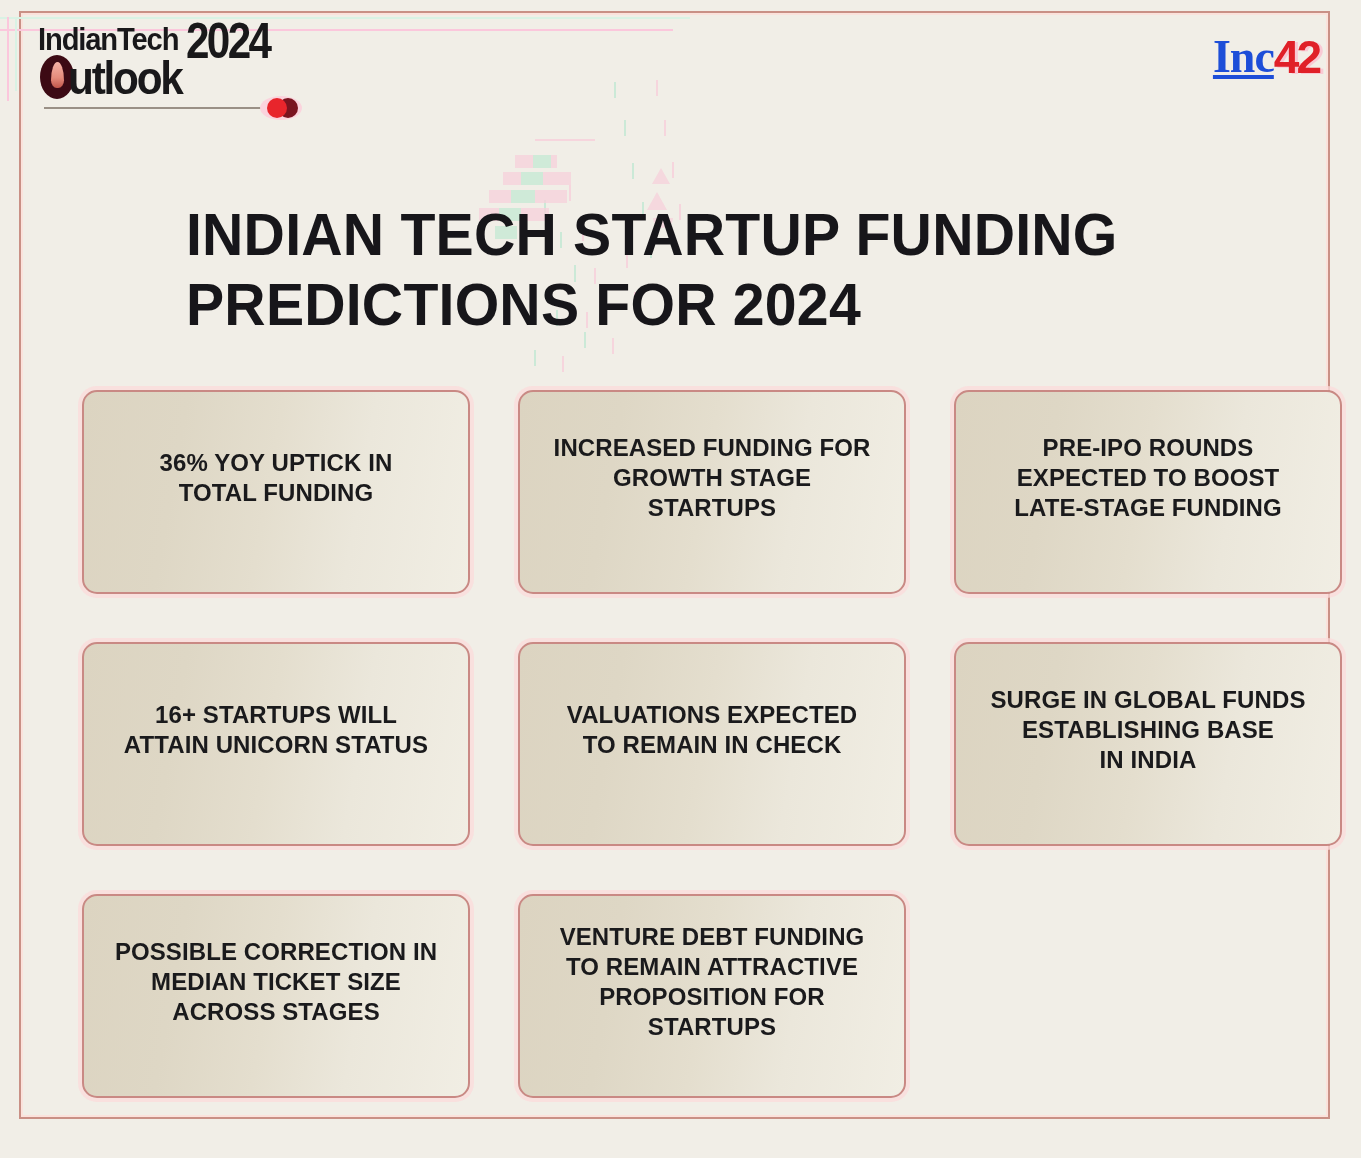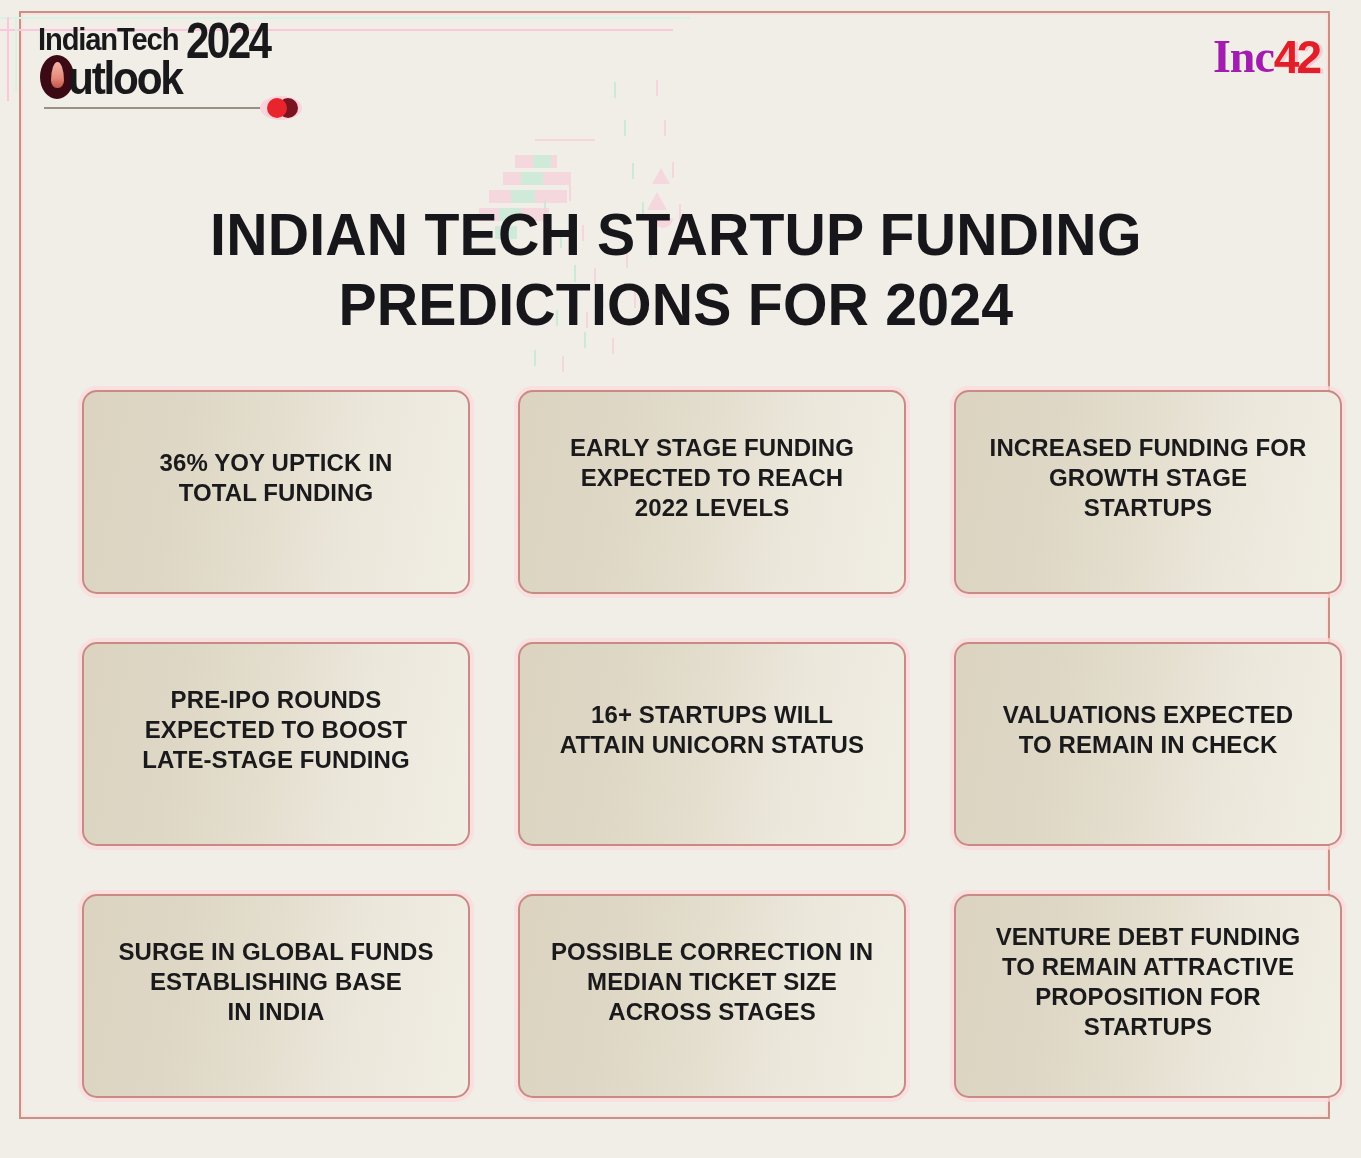--- a/index.html
+++ b/index.html
@@ -201,23 +201,24 @@
     right: 42px;
     top: 33px;
     height: 48px;
     display: flex;
     align-items: center;
   }
   #inc42-inc {
     font-family: "Liberation Serif", serif;
     font-weight: bold;
     font-size: 46px;
-    color: #a21caf;
+    color: #1d4ed8;
     letter-spacing: -1px;
     line-height: 1;
+    text-decoration: underline;
   }
   #inc42-42-wrap {
     position: relative;
     margin-left: 0;
     line-height: 1;
   }
   #inc42-42-shadow {
     position: absolute;
     left: 3px;
     top: 1px;
@@ -237,21 +238,20 @@
     letter-spacing: -3px;
     line-height: 1;
   }
 
   
   #title-block {
     position: absolute;
     left: 186px;
     top: 200px;
     width: 1010px;
-    text-align: center;
   }
   .title-line {
     font-size: 59px;
     font-weight: bold;
     color: #17161A;
     letter-spacing: 0.2px;
     line-height: 70px;
     transform: scaleX(0.97);
     transform-origin: left center;
     white-space: nowrap;
@@ -394,27 +394,20 @@
 
 <div id="card-grid">
 
   <div class="pred-card">
     <div class="pred-card-inner">
       <div class="pred-card-text">36% YOY UPTICK IN
 TOTAL FUNDING</div>
     </div>
   </div>
 
-  <div class="pred-card">
-    <div class="pred-card-inner">
-      <div class="pred-card-text">EARLY STAGE FUNDING
-EXPECTED TO REACH
-2022 LEVELS</div>
-    </div>
-  </div>
 
   <div class="pred-card">
     <div class="pred-card-inner">
       <div class="pred-card-text">INCREASED FUNDING FOR
 GROWTH STAGE
 STARTUPS</div>
     </div>
   </div>
 
   <div class="pred-card">

